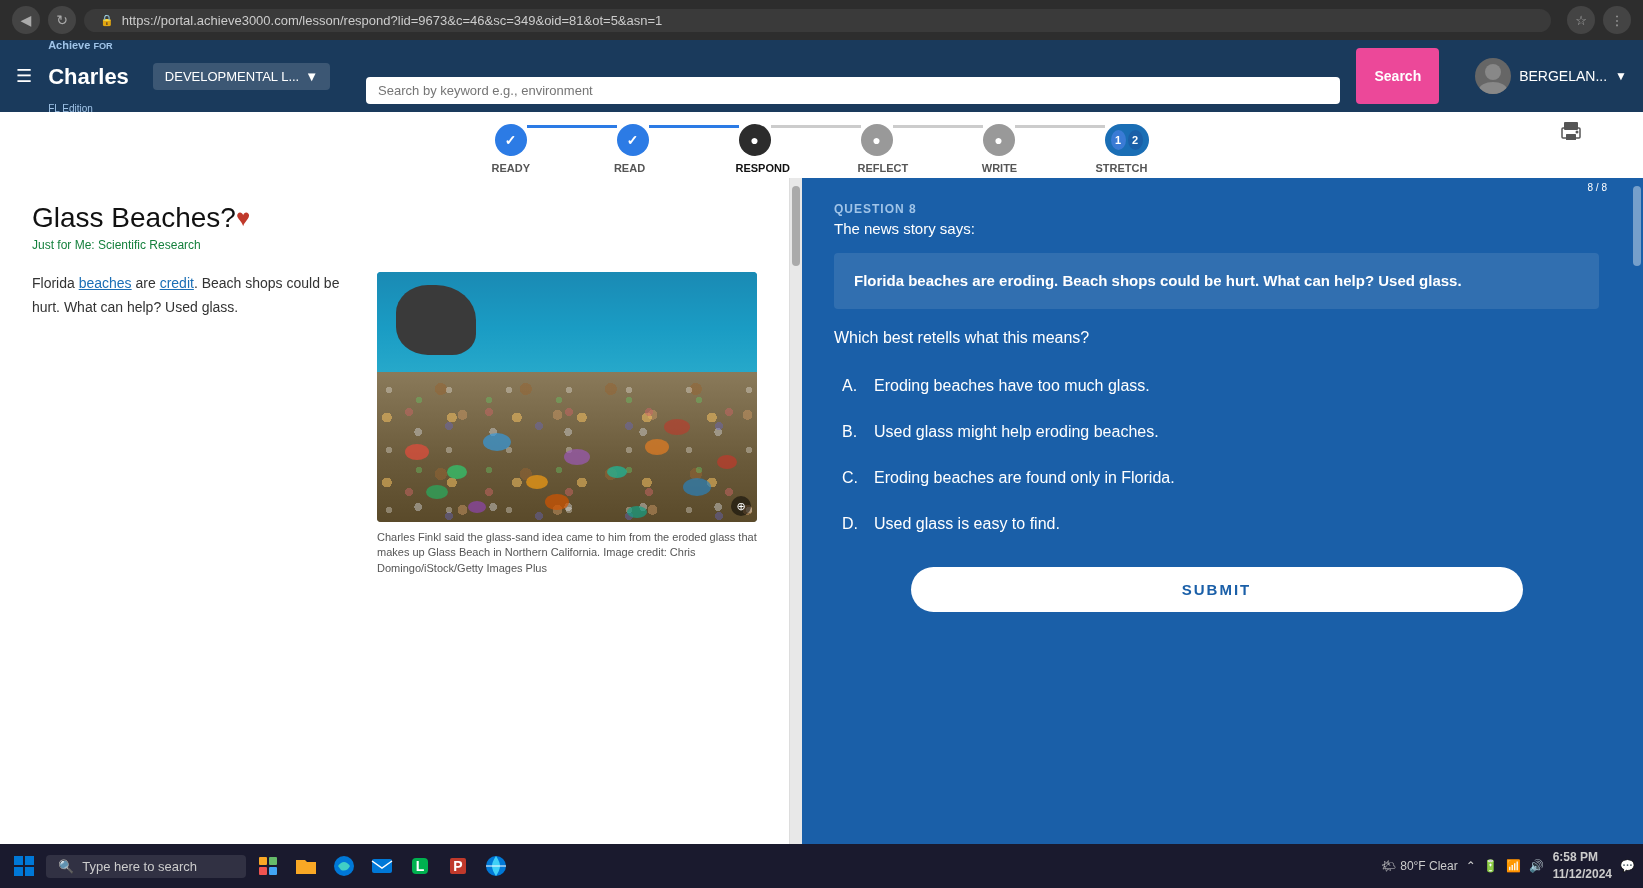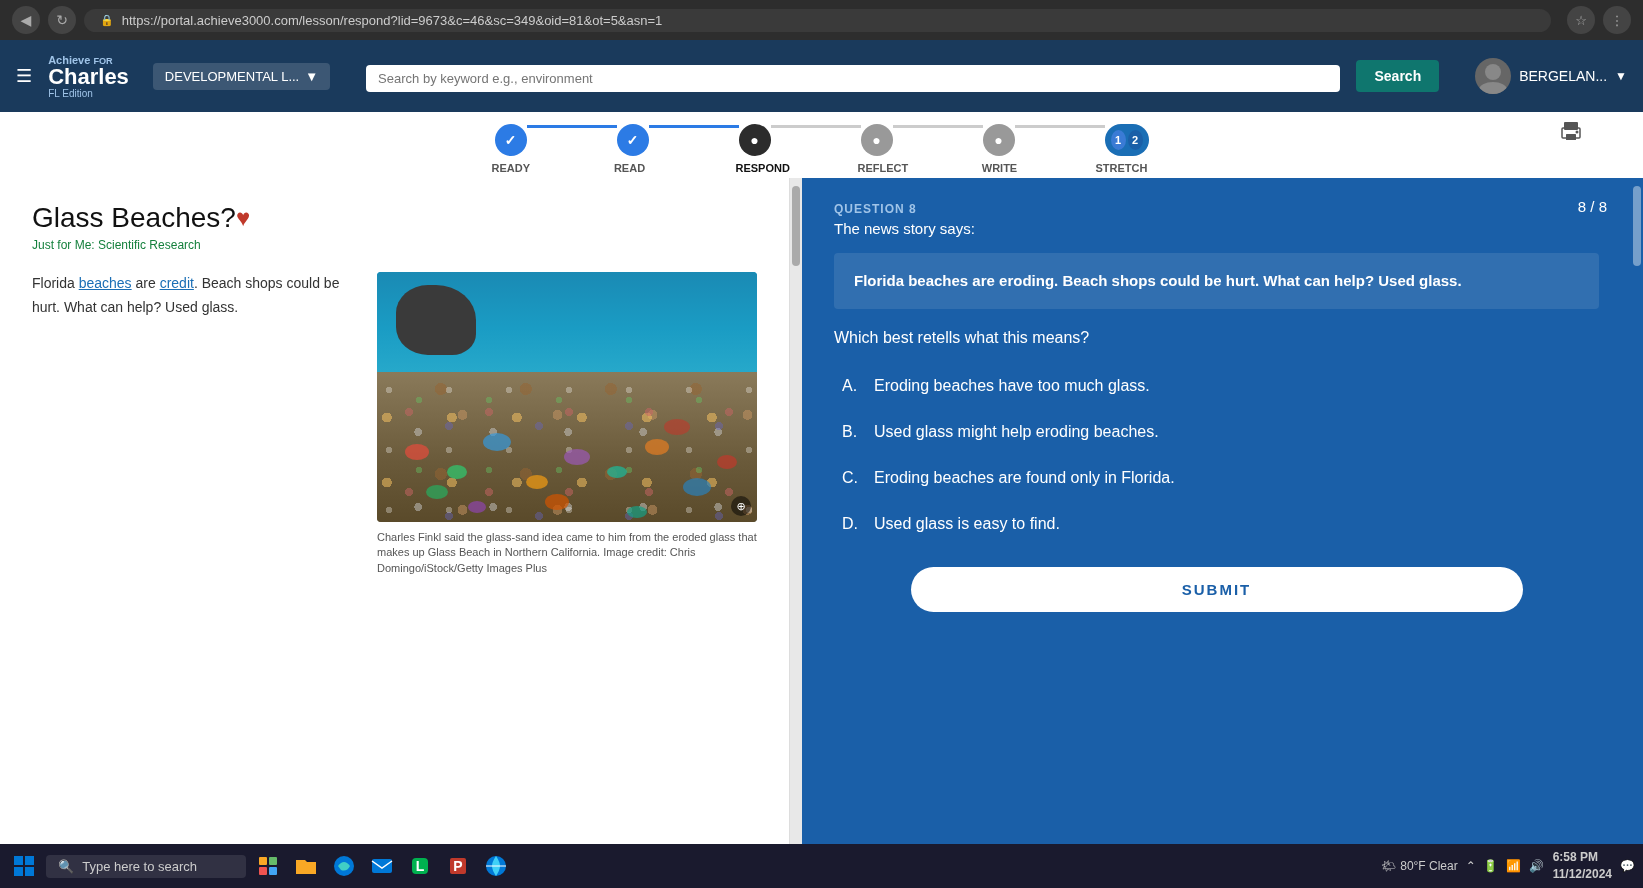--- a/index.html
+++ b/index.html
@@ -37,21 +37,21 @@
     
     .app-header {
       background: #1a3a5c;
       height: 72px;
       display: flex;
       align-items: center;
       padding: 0 16px;
       gap: 16px;
     }
     .hamburger { color: white; font-size: 18px; cursor: pointer; }
-    .logo-area { display: flex; flex-direction: column; margin-right: 8px; }
+    .logo-area { display: flex; flex-direction: column; margin-right: 8px; gap: 15px; }
     .logo-achieve { color: #a0c4e8; font-size: 11px; font-weight: bold; }
     .logo-literacy { color: white; font-size: 22px; font-weight: bold; line-height: 1; }
     .logo-edition { color: #a0c4e8; font-size: 10px; }
     .program-selector {
       background: rgba(255,255,255,0.15);
       color: white;
       border-radius: 4px;
       padding: 6px 12px;
       font-size: 13px;
       display: flex; align-items: center; gap: 6px;
@@ -62,25 +62,25 @@
       flex: 1;
       background: white;
       border-radius: 4px;
       padding: 6px 12px;
       display: flex; align-items: center;
     }
     .search-input-wrapper input {
       border: none; outline: none; width: 100%; font-size: 13px; color: #666;
     }
     .search-btn {
-      background: #0f766e;
+      background: #ec4899;
       color: white;
       border: none;
       border-radius: 4px;
-      padding: 8px 18px;
+      padding: 20px 18px;
       font-size: 14px;
       font-weight: bold;
       cursor: pointer;
     }
     .user-area { display: flex; align-items: center; gap: 8px; cursor: pointer; }
     .user-avatar { width: 36px; height: 36px; border-radius: 50%; background: #666; overflow: hidden; }
     .user-name { color: white; font-size: 14px; }
     .user-chevron { color: white; font-size: 12px; }
     .step-circle {
       width: 32px; height: 32px;
@@ -201,22 +201,22 @@
     .question-panel {
       flex: 1;
       background: #1a5fa8;
       padding: 24px 32px;
       color: white;
       overflow-y: auto;
       position: relative;
     }
     .question-counter {
       position: absolute;
-      top: 20px; right: 24px;
-      font-size: 15px;
+      top: 4px; right: 24px;
+      font-size: 10px;
       color: white;
     }
     .question-number {
       font-size: 12px;
       font-weight: bold;
       color: #a0c4e8;
       letter-spacing: 1px;
       margin-bottom: 4px;
     }
     .question-stem {

